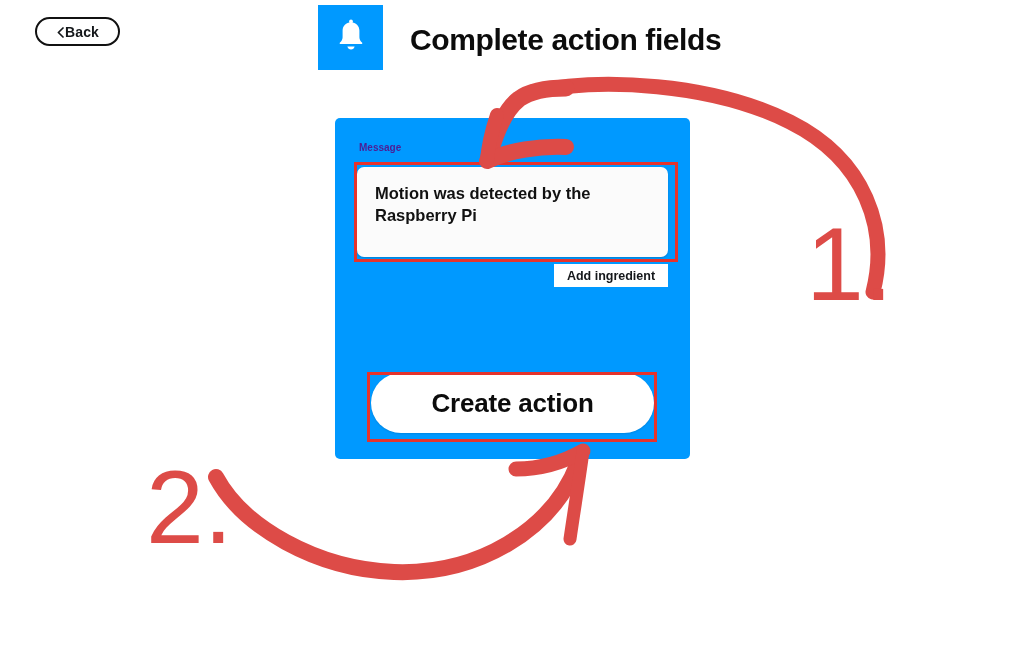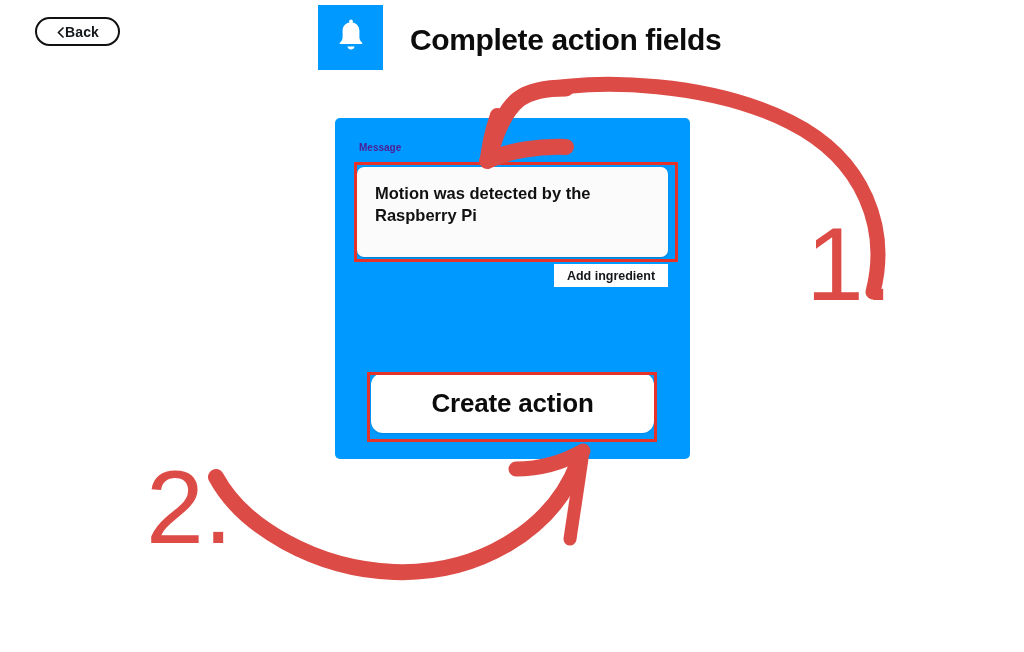--- a/index.html
+++ b/index.html
@@ -145,21 +145,21 @@
     padding: 0;
   }
   #create-action-button {
     position: absolute;
     left: 36px;
     top: 255px;
     width: 283px;
     height: 60px;
     background: #ffffff;
     border: none;
-    border-radius: 12px;
+    border-radius: 30px;
     font-family: "Liberation Sans", sans-serif;
     font-size: 26px;
     font-weight: 700;
     color: #0c0c0c;
     letter-spacing: -0.2px;
     cursor: pointer;
     box-shadow: 0 1px 2px rgba(0,0,0,0.12);
     padding: 0;
   }
 

